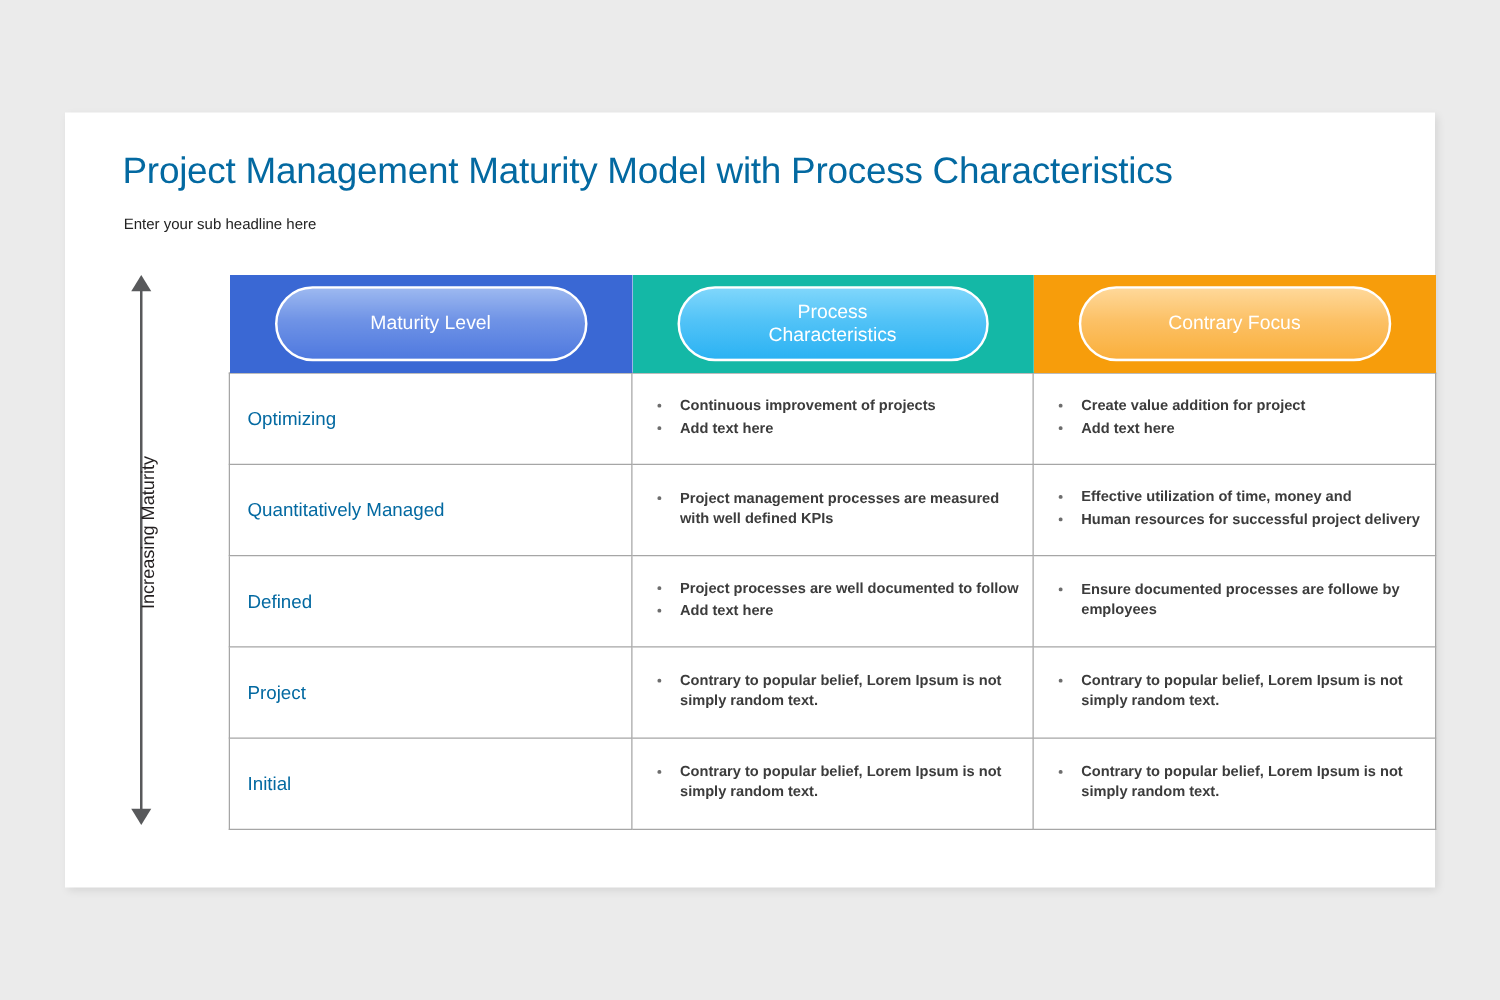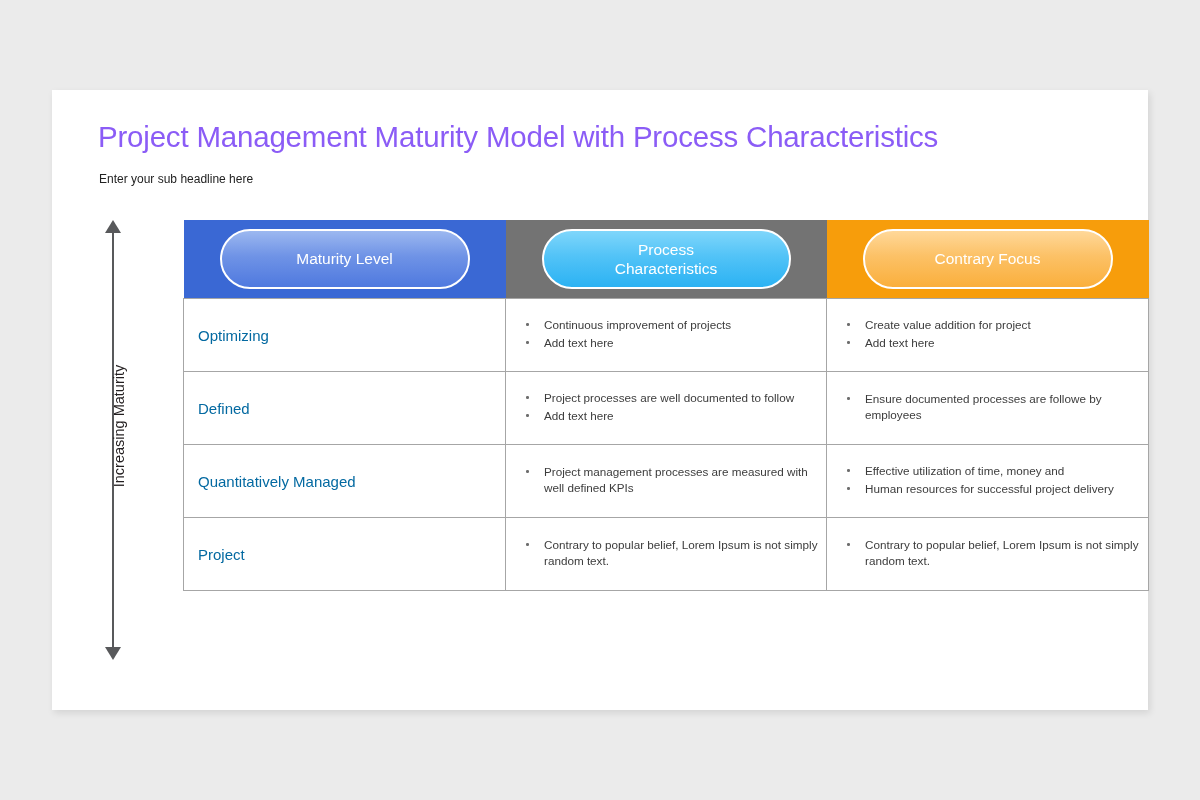--- a/index.html
+++ b/index.html
@@ -23,21 +23,21 @@
     background: #ffffff;
     box-shadow: 2px 3px 7px rgba(0,0,0,0.10);
   }
 
   .slide-title {
     position: absolute;
     left: 46px;
     top: 30px;
     font-size: 29.5px;
     font-weight: normal;
-    color: #8b5cf6;
+    color: #0369a1;
     letter-spacing: -0.2px;
     white-space: nowrap;
   }
 
   .slide-subtitle {
     position: absolute;
     left: 47px;
     top: 82px;
     font-size: 12px;
     color: #222222;
@@ -108,21 +108,21 @@
   .col-3 { width: 322px; }
 
   
   .hdr {
     height: 78px;
     padding: 0 !important;
     border: none !important;
     position: relative;
   }
   .hdr-1 { background: #3a68d4; }
-  .hdr-2 { background: #737373; }
+  .hdr-2 { background: #14b8a6; }
   .hdr-3 { background: #f79d0b; }
 
   .pill {
     position: absolute;
     left: 36px;
     right: 36px;
     top: 9px;
     bottom: 9px;
     border-radius: 999px;
     border: 2px solid #ffffff;
@@ -147,20 +147,21 @@
   }
   .level-name {
     font-size: 15px;
     color: #0369a1;
     padding-left: 14px;
   }
   .bullets {
     list-style: none;
     margin: 0;
     padding: 0 4px 0 18px;
+    font-weight: bold;
   }
   .bullets li {
     position: relative;
     font-size: 11.7px;
     line-height: 1.33;
     color: #3c3c3c;
     padding-left: 20px;
     margin-bottom: 2px;
   }
   .bullets li:before {
@@ -230,64 +231,79 @@
         <td class="cell">
           <ul class="bullets">
             <li>Create value addition for project</li>
             <li>Add text here</li>
           </ul>
         </td>
       </tr>
 
       <tr>
         <td class="cell">
+          <div class="level-name">Quantitatively Managed</div>
+        </td>
+        <td class="cell">
+          <ul class="bullets">
+            <li>Project management processes are measured with well defined KPIs</li>
+          </ul>
+        </td>
+        <td class="cell">
+          <ul class="bullets">
+            <li>Effective utilization of time, money and</li>
+            <li>Human resources for successful project delivery</li>
+          </ul>
+        </td>
+      </tr>
+
+      <tr>
+        <td class="cell">
           <div class="level-name">Defined</div>
         </td>
         <td class="cell">
           <ul class="bullets">
             <li>Project processes are well documented to follow</li>
             <li>Add text here</li>
           </ul>
         </td>
         <td class="cell">
           <ul class="bullets">
             <li>Ensure documented processes are followe by employees</li>
           </ul>
         </td>
       </tr>
 
       <tr>
         <td class="cell">
-          <div class="level-name">Quantitatively Managed</div>
-        </td>
-        <td class="cell">
-          <ul class="bullets">
-            <li>Project management processes are measured with well defined KPIs</li>
-          </ul>
-        </td>
-        <td class="cell">
-          <ul class="bullets">
-            <li>Effective utilization of time, money and</li>
-            <li>Human resources for successful project delivery</li>
-          </ul>
-        </td>
-      </tr>
-
-      <tr>
-        <td class="cell">
           <div class="level-name">Project</div>
         </td>
         <td class="cell">
           <ul class="bullets">
             <li>Contrary to popular belief, Lorem Ipsum is not simply random text.</li>
           </ul>
         </td>
         <td class="cell">
           <ul class="bullets">
             <li>Contrary to popular belief, Lorem Ipsum is not simply random text.</li>
           </ul>
         </td>
       </tr>
 
+      <tr>
+        <td class="cell">
+          <div class="level-name">Initial</div>
+        </td>
+        <td class="cell">
+          <ul class="bullets">
+            <li>Contrary to popular belief, Lorem Ipsum is not simply random text.</li>
+          </ul>
+        </td>
+        <td class="cell">
+          <ul class="bullets">
+            <li>Contrary to popular belief, Lorem Ipsum is not simply random text.</li>
+          </ul>
+        </td>
+      </tr>
     </tbody>
   </table>
 
 </div>
 
 </body></html>

